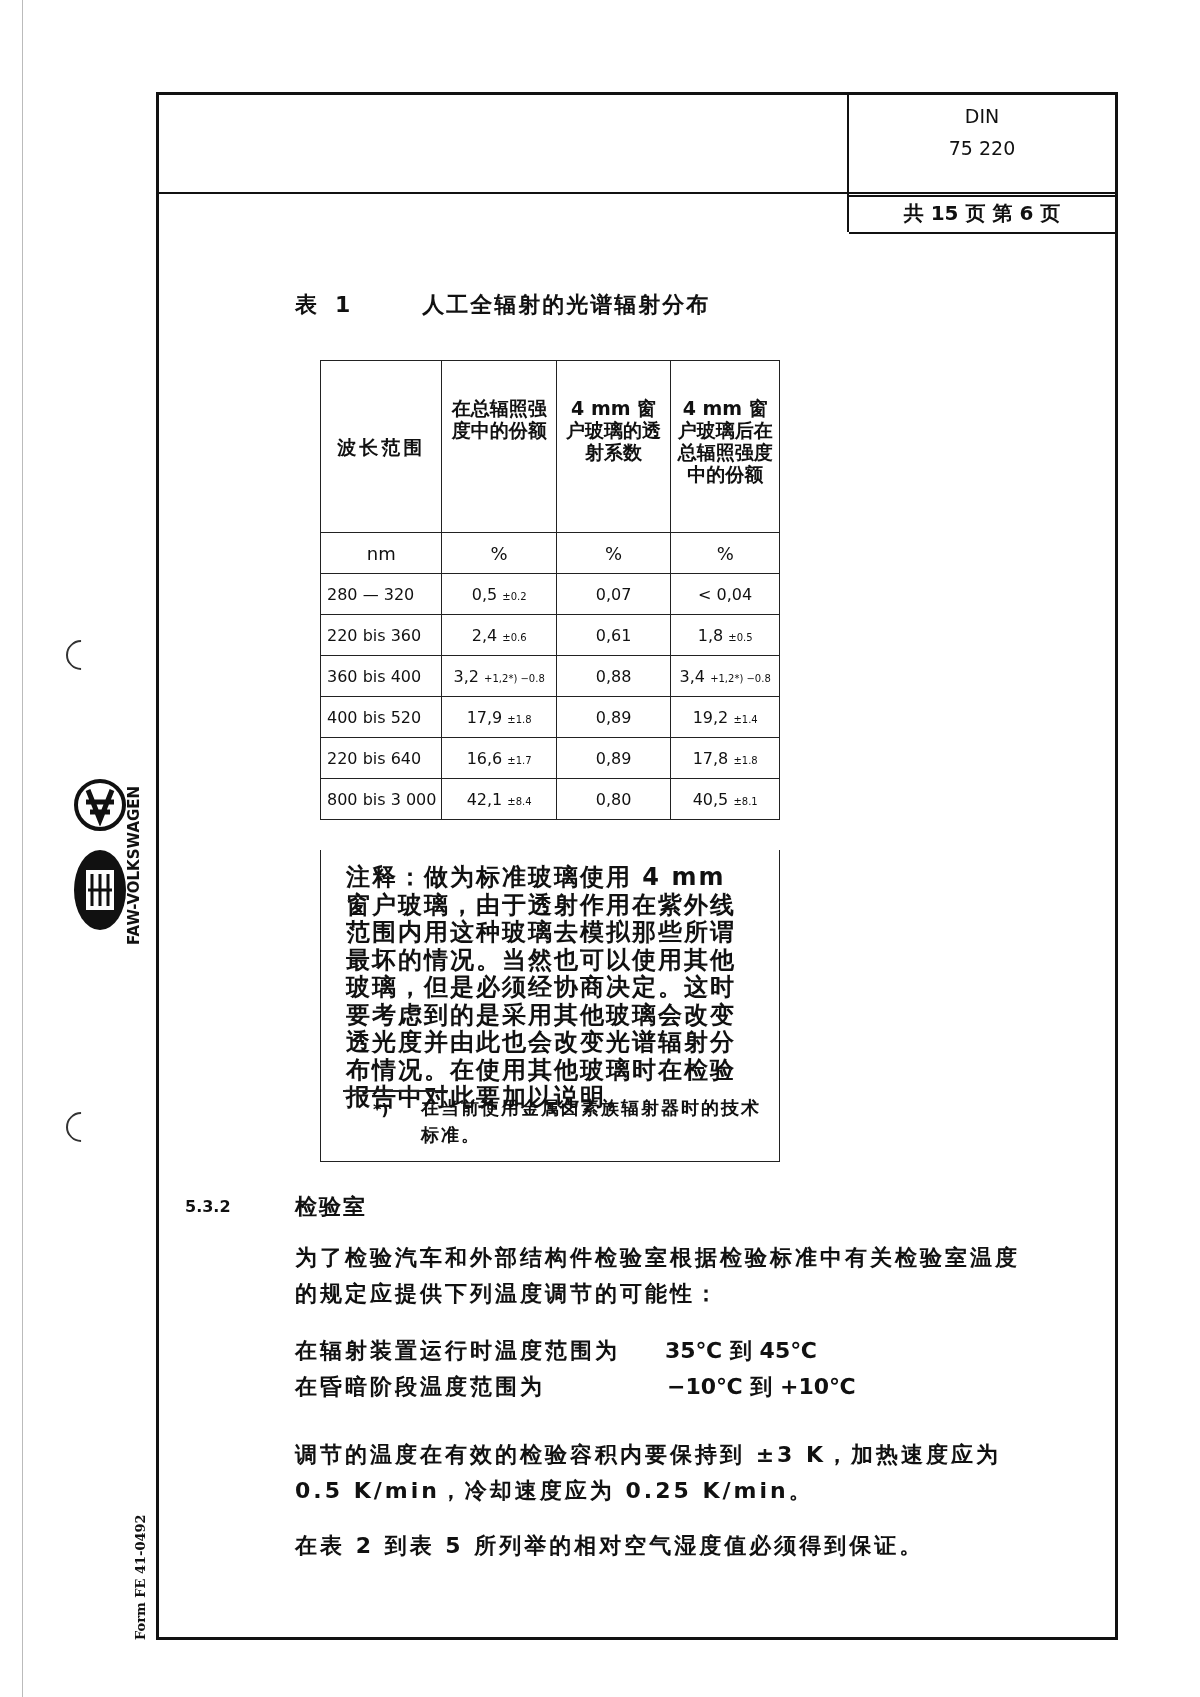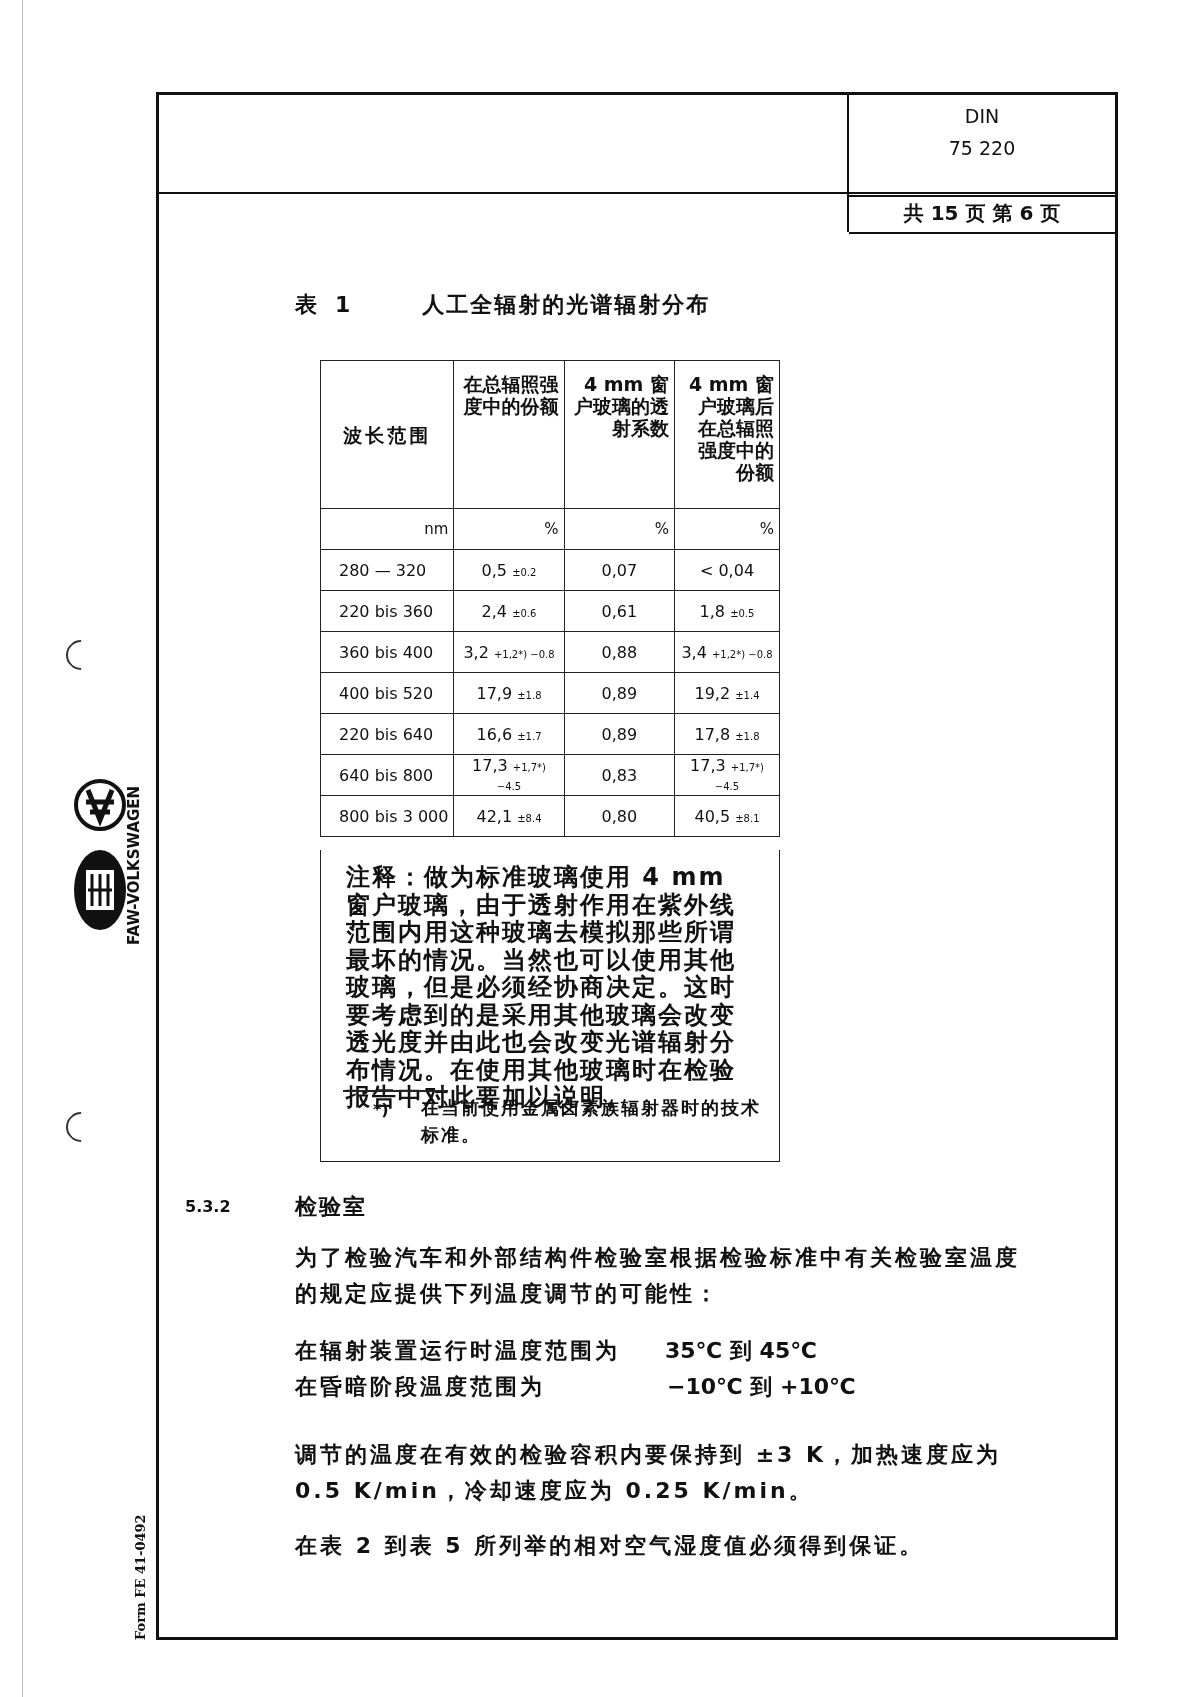--- a/index.html
+++ b/index.html
@@ -15,26 +15,26 @@
              border-left:2px solid #111; box-sizing:border-box;padding-left:8px; }
   .din-title { position:absolute; top:10px; left:0; right:0; text-align:center; font-size:19px; }
   .din-num { position:absolute; top:42px; left:0; right:0; text-align:center; font-size:19px; }
   .page-box { position:absolute; left:0; right:0; top:100px; height:35px; border-top:2px solid #111;
               border-bottom:2px solid #111; text-align:center; font-size:20px; font-weight:bold; line-height:33px; }
   .table-title { position:absolute; left:295px; top:290px; font-size:22px; font-weight:bold; letter-spacing:2px; }
   .table-title .num { margin-left:16px; margin-right:70px; }
   table.spec { position:absolute; left:320px; top:360px; border-collapse:collapse; width:460px;
                font-size:16px; }
   table.spec td, table.spec th { border:1.5px solid #222; padding:0 5px; }
-  table.spec th { font-weight:bold; font-size:19px; text-align:right; vertical-align:top;
-                  line-height:22px; height:135px; padding-top:12px; }
+  table.spec th { font-weight:bold; font-size:19px; text-align:center; vertical-align:top;
+                  line-height:22px; height:135px; padding-top:36px; }
   table.spec th.first { text-align:center; vertical-align:middle; padding-top:0; letter-spacing:3px; }
-  table.spec tr.units td { text-align:right; height:40px; font-size:15px; }
+  table.spec tr.units td { text-align:center; height:40px; font-size:18px; }
   table.spec tr.row td { height:40px; text-align:center; }
-  table.spec tr.row td.range { text-align:left; white-space:nowrap; padding-left:18px; }
+  table.spec tr.row td.range { text-align:left; white-space:nowrap; padding-left:6px; }
   .tol { font-size:10px; }
   .note-box { position:absolute; left:320px; top:850px; width:460px; height:312px;
               border:1.5px solid #222; border-top:none; box-sizing:border-box; }
   .note-text { position:absolute; left:25px; top:14px; width:415px; font-size:24px; font-weight:bold;
                line-height:27.5px; letter-spacing:2px; }
   .footnote-rule { position:absolute; left:22px; top:240px; width:105px; height:2px; background:#222; }
   .footnote-mark { position:absolute; left:52px; top:250px; font-size:16px; font-weight:bold; }
   .footnote-text { position:absolute; left:100px; top:244px; width:340px; font-size:18px; font-weight:bold;
                    line-height:27px; letter-spacing:2px; }
   .sec-num { position:absolute; left:185px; top:1197px; font-size:16px; font-weight:bold; }
@@ -127,26 +127,20 @@
     <td>0,89</td>
     <td><span>19,2</span> <span class="tol">±1.4</span></td>
   </tr>
   <tr class="row">
     <td class="range">220 bis 640</td>
     <td><span>16,6</span> <span class="tol">±1.7</span></td>
     <td>0,89</td>
     <td><span>17,8</span> <span class="tol">±1.8</span></td>
   </tr>
   <tr class="row">
-    <td class="range">640 bis 800</td>
-    <td><span>17,3</span> <span class="tol">+1,7*) −4.5</span></td>
-    <td>0,83</td>
-    <td><span>17,3</span> <span class="tol">+1,7*) −4.5</span></td>
-  </tr>
-  <tr class="row">
     <td class="range">800 bis 3 000</td>
     <td><span>42,1</span> <span class="tol">±8.4</span></td>
     <td>0,80</td>
     <td><span>40,5</span> <span class="tol">±8.1</span></td>
   </tr>
 </tbody>
   </table>
 
 <div class="note-box">
   <div class="note-text">注释：做为标准玻璃使用 4 mm 窗户玻璃，由于透射作用在紫外线范围内用这种玻璃去模拟那些所谓最坏的情况。当然也可以使用其他玻璃，但是必须经协商决定。这时要考虑到的是采用其他玻璃会改变透光度并由此也会改变光谱辐射分布情况。在使用其他玻璃时在检验报告中对此要加以说明。</div>

